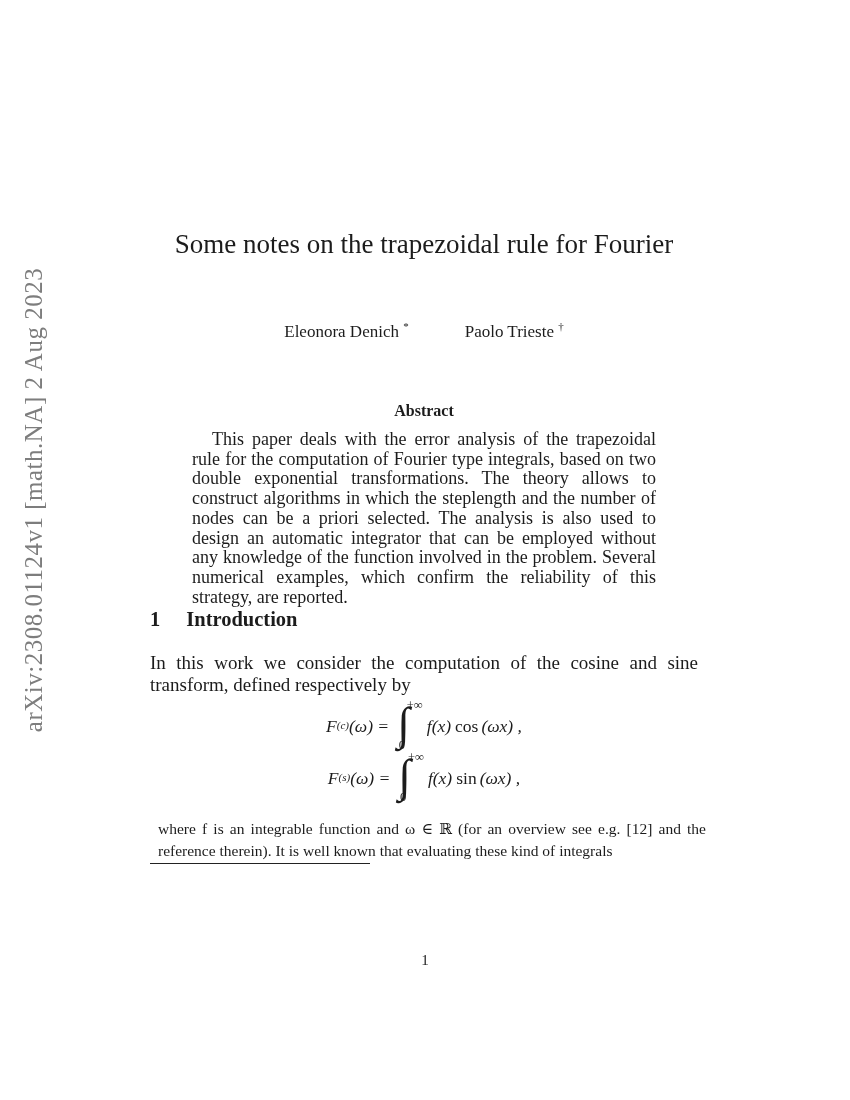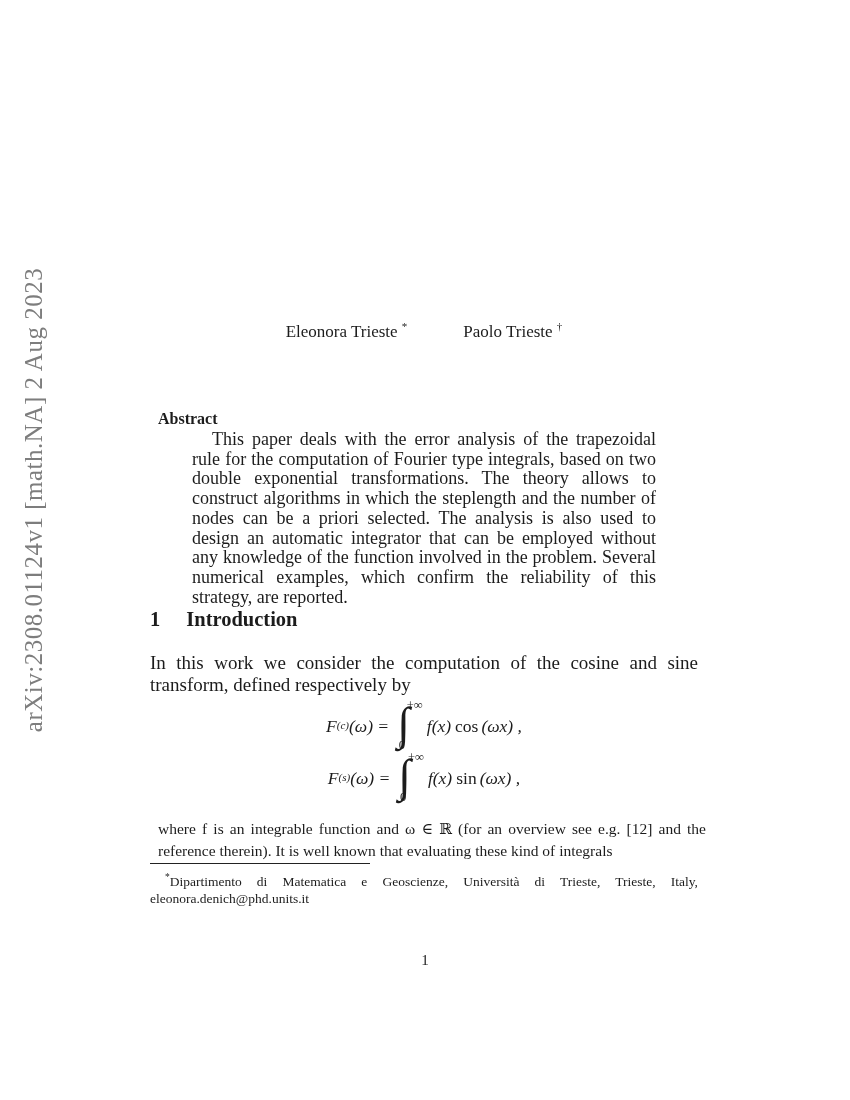--- a/index.html
+++ b/index.html
@@ -38,21 +38,21 @@
   .authors-row {
     position:absolute; top:320px; left:0; width:548px;
     display:flex; justify-content:center; gap:56px;
     font-size:17px;
   }
   .author { white-space:nowrap; }
   .author sup { font-size:11px; }
 
   .abstract-heading {
     position:absolute; top:402px; left:0; width:548px;
-    font-weight:bold; font-size:16px; margin:8px;
+    text-align:center; font-weight:bold; font-size:16px; margin:0;
   }
   .abstract-body {
     position:absolute; top:430px; left:42px; width:464px;
     font-size:18px; line-height:19.7px;
     text-align:justify; text-indent:20px; margin:0;
   }
 
   .section-heading {
     position:absolute; top:608px; left:0; width:548px;
     font-size:20.5px; font-weight:bold; margin:0;
@@ -107,24 +107,24 @@
 </style>
 </head>
 <body>
 
 <div class="page">
 
   <div class="arxiv-sidebar">arXiv:2308.01124v1 [math.NA] 2 Aug 2023</div>
 
   <div class="content">
 
-    <h1 class="paper-title"><br></h1>
+    <h1 class="paper-title"><span>Some notes on the trapezoidal rule for Fourier</span><br></h1>
 
     <div class="authors-row">
-      <span class="author"><span>Eleonora Trieste</span> <sup>*</sup></span>
+      <span class="author"><span>Eleonora Denich</span> <sup>*</sup></span>
       <span class="author"><span>Paolo Trieste</span> <sup>†</sup></span>
     </div>
 
     <div class="abstract-heading">Abstract</div>
     <p class="abstract-body">This paper deals with the error analysis of the trapezoidal rule for the computation of Fourier type integrals, based on two double exponential transformations. The theory allows to construct algorithms in which the steplength and the number of nodes can be a priori selected. The analysis is also used to design an automatic integrator that can be employed without any knowledge of the function involved in the problem. Several numerical examples, which confirm the reliability of this strategy, are reported.</p>
 
     <h2 class="section-heading">
       <span>1</span>
       <span>Introduction</span>
     </h2>
@@ -160,20 +160,19 @@
         </span>
         <span class="eq-rhs"><span class="mi">f(x)</span><span class="eq-fn">sin</span><span class="mi">(ωx) ,</span></span>
       </div>
 
     </div>
 
     <p class="after-eq-paragraph">where f is an integrable function and ω ∈ ℝ (for an overview see e.g. [12] and the reference therein). It is well known that evaluating these kind of integrals</p>
 
     <div class="footnote-block">
       <div class="footnote-rule"></div>
-      <p class="footnote"><sup>*</sup><span>Dipartimento di Matematica e Geoscienze, Università di Trieste, Trieste, Italy, eleonora.denich@phd.units.it</span></p>
     </div>
 
   </div>
 
   <div class="page-number">1</div>
 
 </div>
 
 </body></html>

